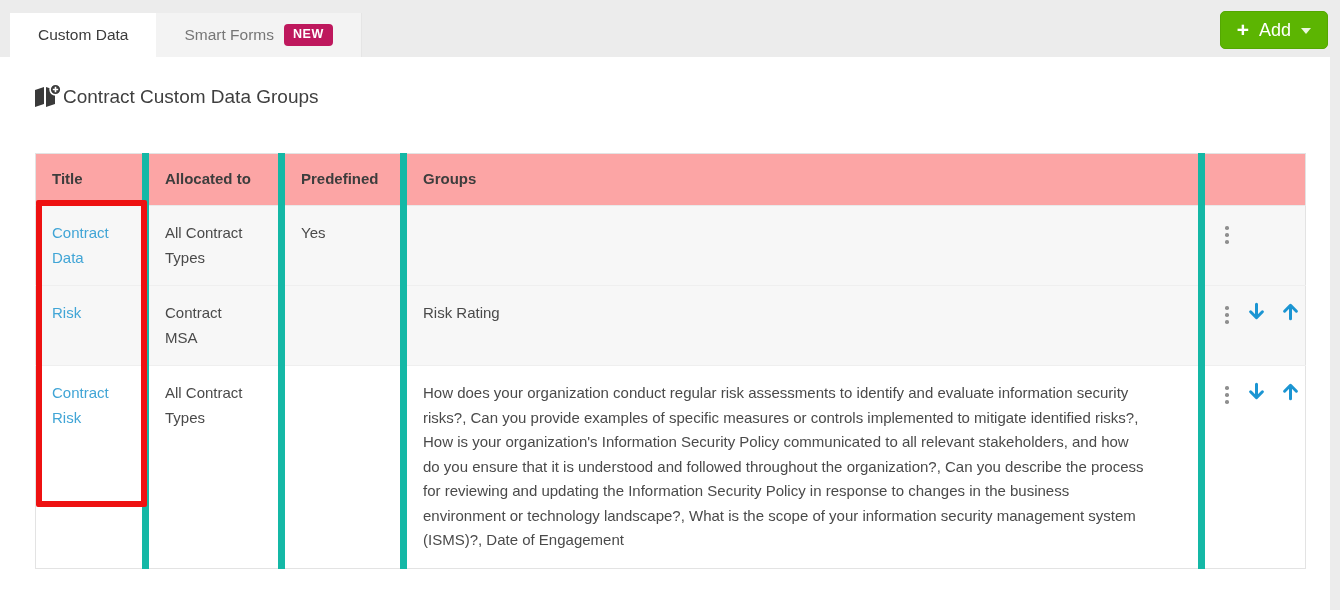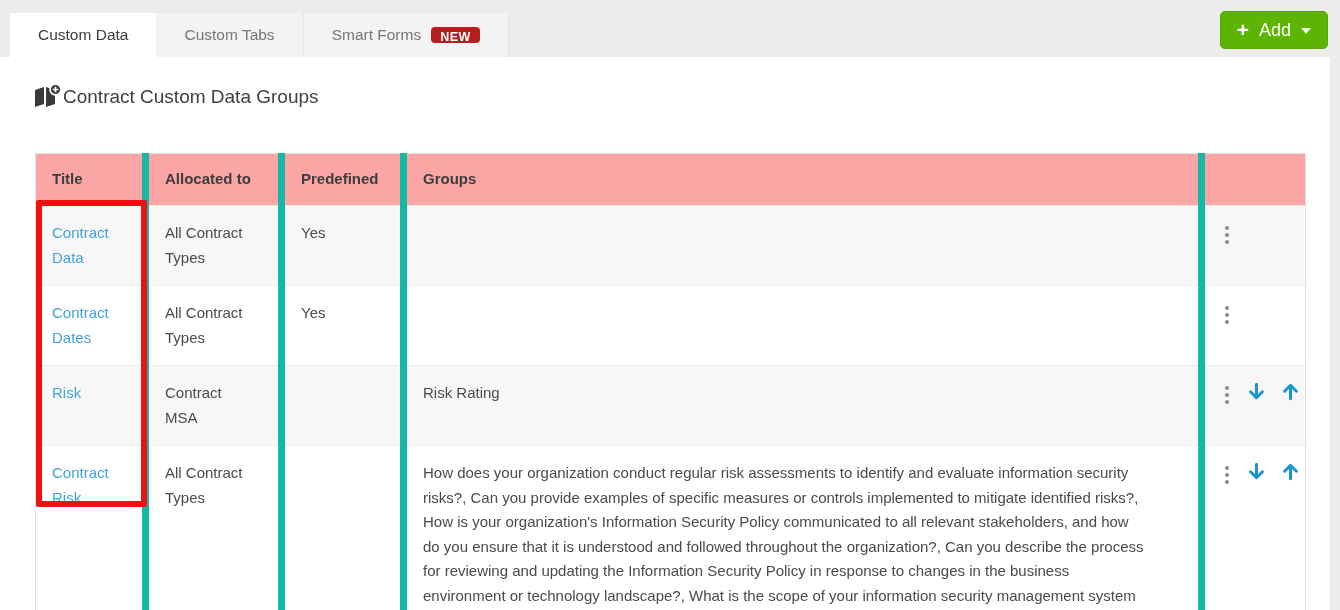--- a/index.html
+++ b/index.html
@@ -10,22 +10,22 @@
   
   .right-edge { position:absolute; top:0; right:0; width:10px; height:610px; background:#ececec; }
 
   
   .topbar { position:relative; height:57px; background:#ececec; width:100%; }
   .tabs { position:absolute; left:10px; bottom:0; display:flex; height:44px; }
   .tab { display:flex; align-items:center; justify-content:flex-end; gap:10px;
     padding:0 28px; font-size:15.5px; color:#767676; background:#f3f3f3;
     border-right:1px solid #e5e5e5; cursor:pointer; white-space:nowrap; }
   .tab.active { background:#ffffff; color:#3c3c3c; border-right:none; }
-  .badge-new { background:#b91c1c; color:#ffffff; font-size:12.5px; font-weight:bold;
-    letter-spacing:0.5px; padding:4px 9px 0; border-radius:4px; line-height:1; }
+  .badge-new { background:#be185d; color:#ffffff; font-size:12.5px; font-weight:bold;
+    letter-spacing:0.5px; padding:4px 9px 6px; border-radius:4px; line-height:1; }
 
   
   .add-btn { position:absolute; top:11px; right:12px; height:38px; display:flex;
     align-items:center; gap:10px; padding:0 16px; background:#5cb502;
     border:1px solid #54a702; border-radius:5px; color:#ffffff; cursor:pointer; }
   .add-btn .plus { font-size:21px; font-weight:bold; line-height:1; margin-top:-2px; }
   .add-btn .lbl { font-size:18px; }
   .caret-down { width:0; height:0; border-left:5px solid transparent;
     border-right:5px solid transparent; border-top:6px solid #eaf7df; margin-top:2px; }
 
@@ -67,23 +67,20 @@
 <body>
 
 <div class="page">
 
   <div class="topbar">
     <div class="tabs">
       <div class="tab active">
         <span>Custom Data</span>
       </div>
       <div class="tab">
-        <span>Custom Tabs</span>
-      </div>
-      <div class="tab">
         <span>Smart Forms</span>
         <span class="badge-new">NEW</span>
       </div>
     </div>
     <div class="add-btn">
       <span class="plus">+</span>
       <span class="lbl">Add</span>
       <span class="caret-down"></span>
     </div>
   </div>
@@ -129,39 +126,20 @@
           <td>
             <div class="actions">
               <span class="kebab">
                   <i></i>
                   <i></i>
                   <i></i>
                 </span>
             </div>
           </td>
         </tr>
-        <tr class="r-std">
-          <td><a class="cell-link">Contract Dates</a></td>
-          <td>
-              <div class="alloc-inner">All Contract Types</div>
-            </td>
-          <td><span>Yes</span></td>
-          <td>
-              <div class="fields-inner"></div>
-            </td>
-          <td>
-            <div class="actions">
-              <span class="kebab">
-                  <i></i>
-                  <i></i>
-                  <i></i>
-                </span>
-            </div>
-          </td>
-        </tr>
         <tr class="stripe r-std">
           <td><a class="cell-link">Risk</a></td>
           <td>
               <div class="alloc-inner">Contract MSA</div>
             </td>
           <td><span></span></td>
           <td>
               <div class="fields-inner">Risk Rating</div>
             </td>
           <td>

